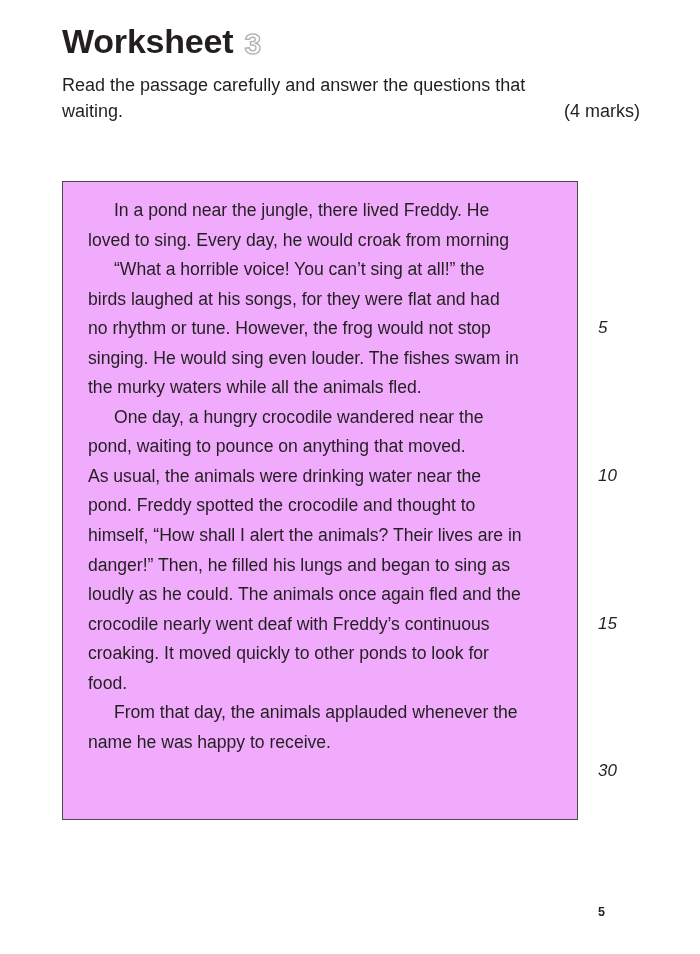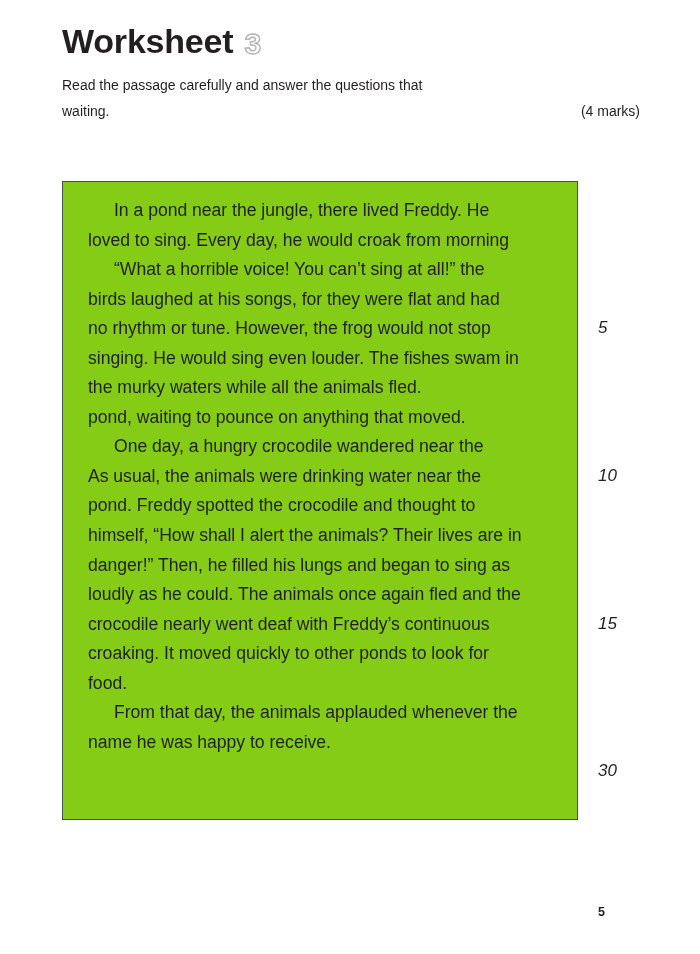--- a/index.html
+++ b/index.html
@@ -42,21 +42,21 @@
     line-height: 1;
     color: transparent;
     -webkit-text-stroke: 1.4px #b4b4b4;
     text-stroke: 1.4px #b4b4b4;
     position: relative;
     top: 1px;
   }
 
   .instruction {
     margin-top: 9px;
-    font-size: 14px;
+    font-size: 18px;
     line-height: 25.5px;
     color: #231f20;
     width: 578px;
   }
   .instruction .line1 { display: block; }
   .instruction .line2 {
     display: flex;
     justify-content: space-between;
     align-items: baseline;
     width: 100%;
@@ -65,21 +65,21 @@
 
   
   .passage-box {
     position: absolute;
     left: 62px;
     top: 181px;
     width: 516px;
     height: 639px;
     border: 1.4px solid #4d4d4d;
     box-sizing: border-box;
-    background: #84cc16;
+    background: #f0abfc;
   }
   .passage-inner {
     position: absolute;
     left: 25px;
     top: 14px;
     width: 472px;
   }
   .pline {
     font-size: 17.6px;
     line-height: 29.55px;
@@ -135,22 +135,22 @@
 
 <div class="passage-box">
   <div class="passage-inner" id="passage-inner">
       <div class="pline indent">In a pond near the jungle, there lived Freddy. He</div>
       <div class="pline">loved to sing. Every day, he would croak from morning</div>
       <div class="pline indent">“What a horrible voice! You can’t sing at all!” the</div>
       <div class="pline">birds laughed at his songs, for they were flat and had</div>
       <div class="pline">no rhythm or tune. However, the frog would not stop</div>
       <div class="pline">singing. He would sing even louder. The fishes swam in</div>
       <div class="pline">the murky waters while all the animals fled.</div>
+      <div class="pline indent">One day, a hungry crocodile wandered near the</div>
       <div class="pline">pond, waiting to pounce on anything that moved.</div>
-      <div class="pline indent">One day, a hungry crocodile wandered near the</div>
       <div class="pline">As usual, the animals were drinking water near the</div>
       <div class="pline">pond. Freddy spotted the crocodile and thought to</div>
       <div class="pline">himself, “How shall I alert the animals? Their lives are in</div>
       <div class="pline">danger!” Then, he filled his lungs and began to sing as</div>
       <div class="pline">loudly as he could. The animals once again fled and the</div>
       <div class="pline">crocodile nearly went deaf with Freddy’s continuous</div>
       <div class="pline">croaking. It moved quickly to other ponds to look for</div>
       <div class="pline">food.</div>
       <div class="pline indent">From that day, the animals applauded whenever the</div>
       <div class="pline">name he was happy to receive.</div>

